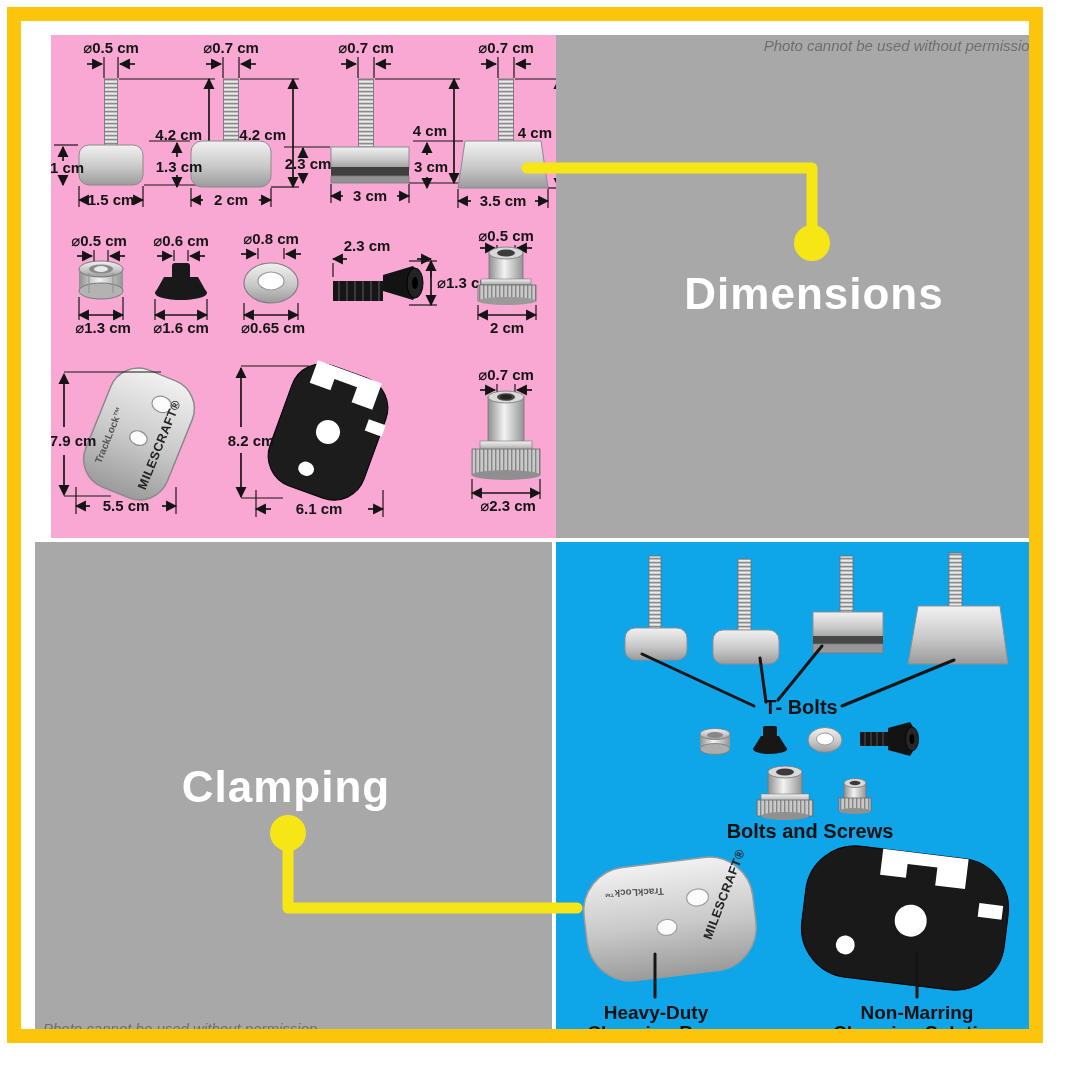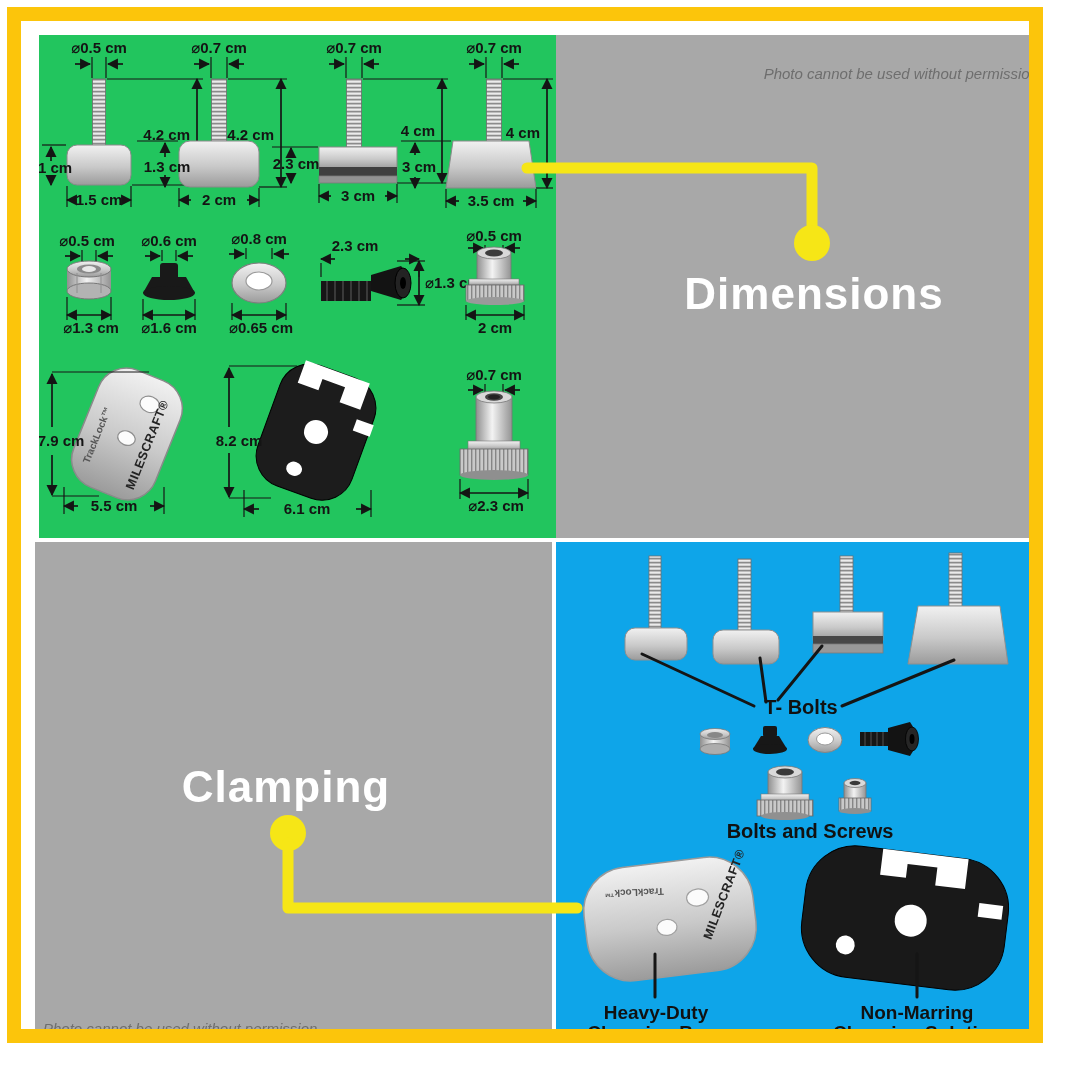--- a/index.html
+++ b/index.html
@@ -3,26 +3,26 @@
 <meta charset="utf-8">
 <style>
   html,body { margin:0; padding:0; background:#ffffff; }
   .canvas { position:relative; width:1078px; height:1078px; background:#ffffff;
             font-family:"Liberation Sans", sans-serif; overflow:hidden; }
   .frame { position:absolute; left:21px; top:21px; width:1008px; height:1008px;
            border:14px solid var(--frame,#fcc50b); box-sizing:content-box;
            margin:-14px; z-index:6; pointer-events:none; }
   .content { position:absolute; left:35px; top:35px; width:1008px; height:1008px; }
   .quad { position:absolute; }
-  .q-tl { left:4px; top:0; width:517px; height:503px; background:#22c55e; }
+  .q-tl { left:16px; top:0; width:517px; height:503px; background:#f9a8d4; }
   .q-tr { left:521px; top:0; width:487px; height:503px; background:var(--panel-gray,#a8a8a8); }
   .q-bl { left:0; top:507px; width:517px; height:501px; background:var(--panel-gray,#a8a8a8); }
   .q-br { left:521px; top:507px; width:487px; height:501px; background:#0ea5e9; }
   .watermark { position:absolute; font-style:italic; font-size:15px; color:#6e6e6e;
-               white-space:nowrap;margin-top:28px; }
+               white-space:nowrap; }
   .wm-top { top:2px; right:5px; }
   .wm-bottom { bottom:6px; left:8px; }
   .title { position:absolute; color:#ffffff; font-weight:bold; font-size:44px;
            letter-spacing:1px; text-align:center; }
   .title-dimensions { left:58px; top:234px; width:400px; }
   .title-diagram { left:101px; top:220px; width:300px; }
   .overlay { position:absolute; left:0; top:0; width:1008px; height:1008px;
              z-index:3; pointer-events:none; }
   .connector { stroke:var(--connector,#f6e616); stroke-width:11; fill:none;
                stroke-linecap:round; stroke-linejoin:round; }

